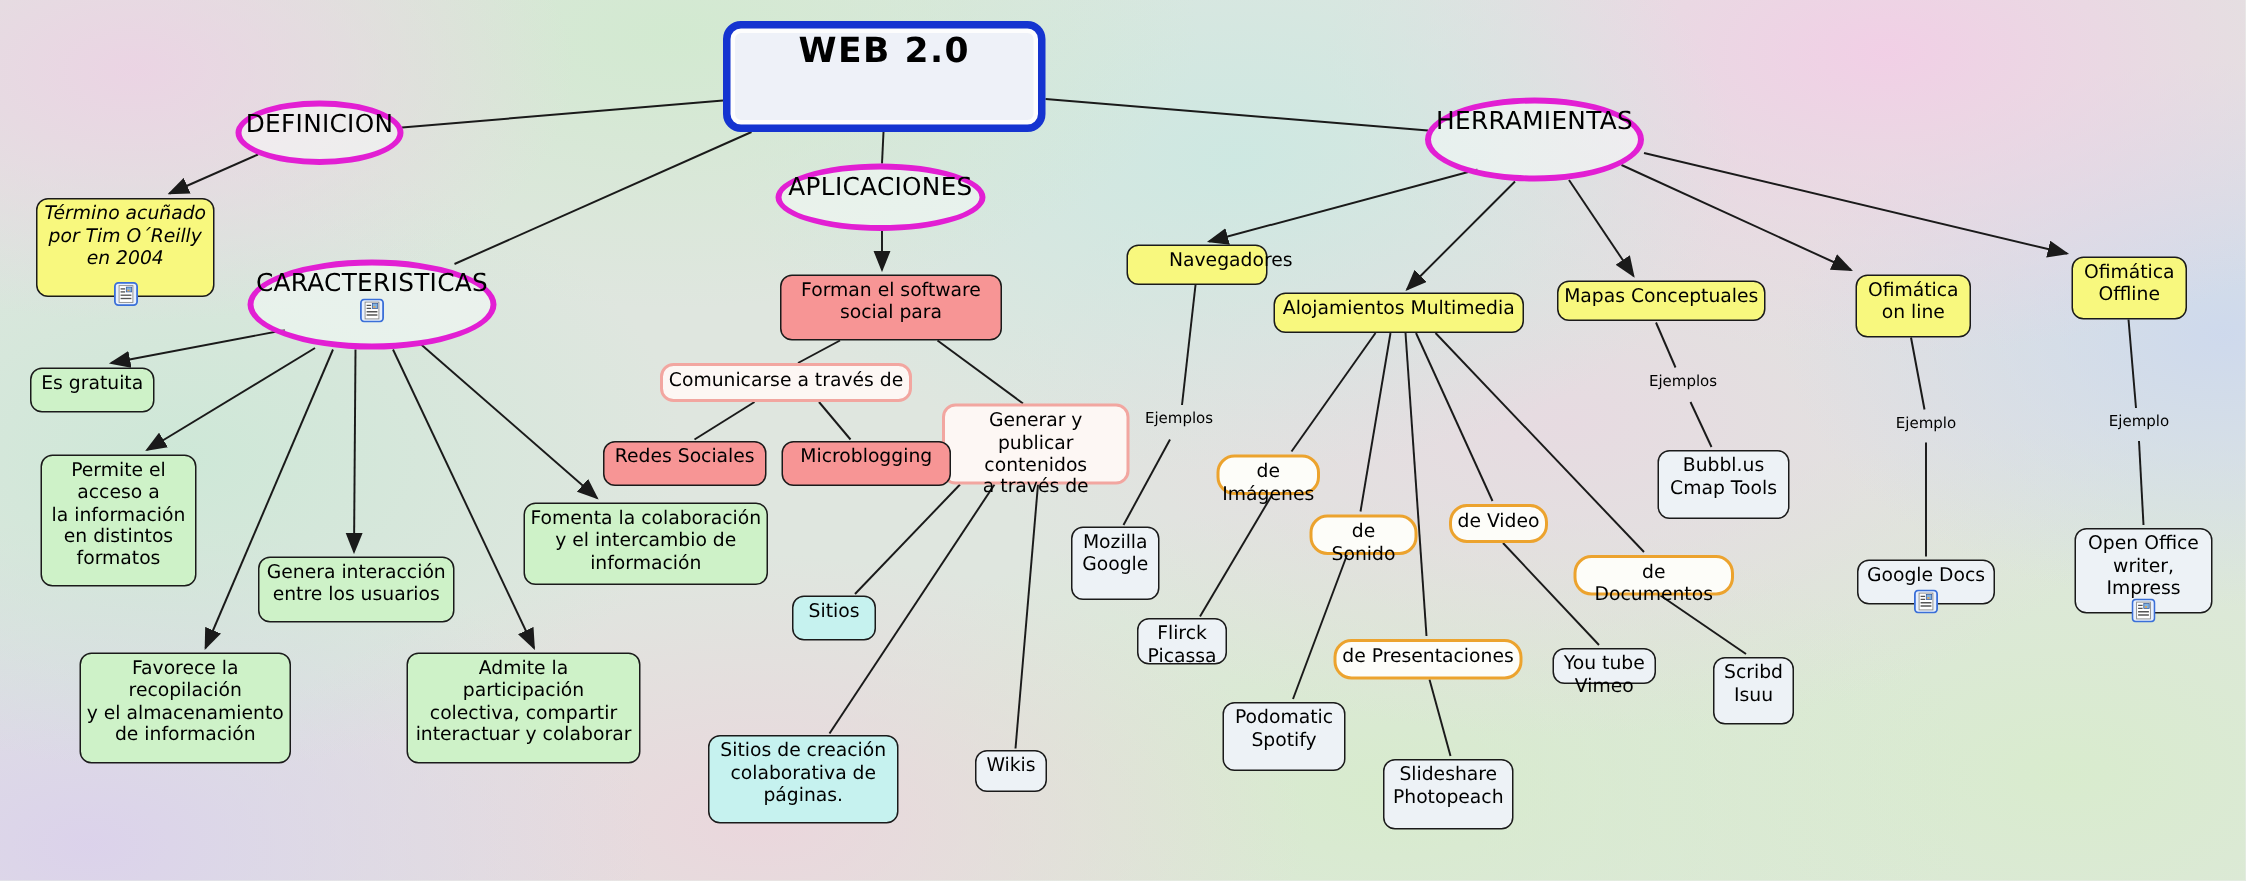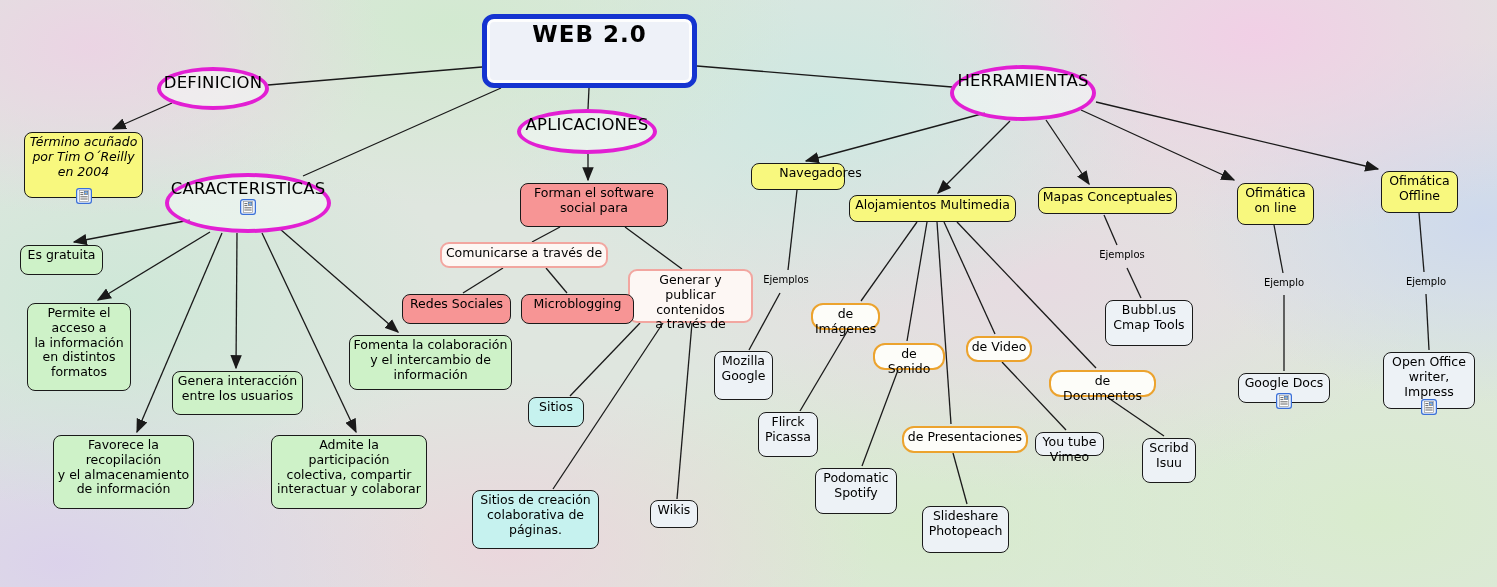--- a/index.html
+++ b/index.html
@@ -161,22 +161,22 @@
     <div class="node w box" style="left: 650px; top: 500px; width: 48px; height: 28px;"><span>Wikis</span></div>
     <div class="node y box" style="left: 751px; top: 163px; width: 94px; height: 27px; padding-left: 48px;"><span>Navegadores</span></div>
     <div class="node label" style="left: 755px; top: 272px; width: 62px; height: 20px;"><span>Ejemplos</span></div>
     <div class="node w box" style="left: 714px; top: 351px; width: 59px; height: 49px;"><span>Mozilla
 Google</span></div>
     <div class="node y box" style="left: 849px; top: 195px; width: 167px; height: 27px;"><span>Alojamientos Multimedia</span></div>
     <div class="node ob" style="left: 811px; top: 303px; width: 69px; height: 27px;"><span>de Imágenes</span></div>
     <div class="node ob" style="left: 873px; top: 343px; width: 72px; height: 27px;"><span>de Sonido</span></div>
     <div class="node ob" style="left: 966px; top: 336px; width: 66px; height: 26px;"><span>de Video</span></div>
     <div class="node ob" style="left: 1049px; top: 370px; width: 107px; height: 27px;"><span>de Documentos</span></div>
-    <div class="node ob" style="left: 889px; top: 426px; width: 126px; height: 27px; margin-left: 13px;"><span>de Presentaciones</span></div>
-    <div class="node w box" style="left: 758px; top: 412px; width: 60px; height: 45px;"><span>Flirck
+    <div class="node ob" style="left: 889px; top: 426px; width: 126px; height: 27px;"><span>de Presentaciones</span></div>
+    <div class="node w box" style="left: 758px; top: 412px; width: 60px; height: 31px;"><span>Flirck
 Picassa</span></div>
     <div class="node w box" style="left: 815px; top: 468px; width: 82px; height: 46px;"><span>Podomatic
 Spotify</span></div>
     <div class="node w box" style="left: 922px; top: 506px; width: 87px; height: 47px;"><span>Slideshare
 Photopeach</span></div>
     <div class="node w box" style="left: 1035px; top: 432px; width: 69px; height: 24px;"><span>You tube
 Vimeo</span></div>
     <div class="node w box" style="left: 1142px; top: 438px; width: 54px; height: 45px;"><span>Scribd
 Isuu</span></div>
     <div class="node y box" style="left: 1038px; top: 187px; width: 139px; height: 27px;"><span>Mapas Conceptuales</span></div>

